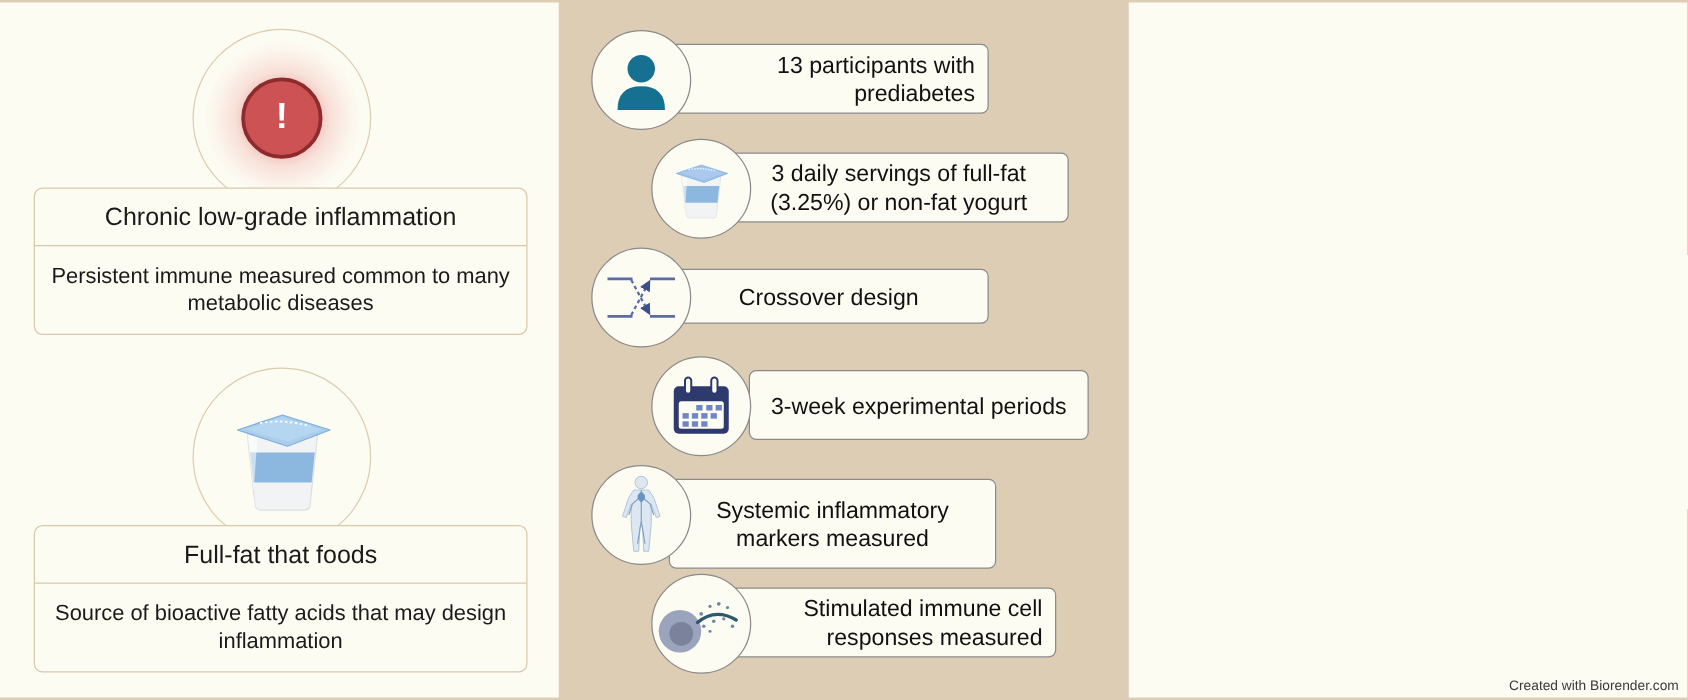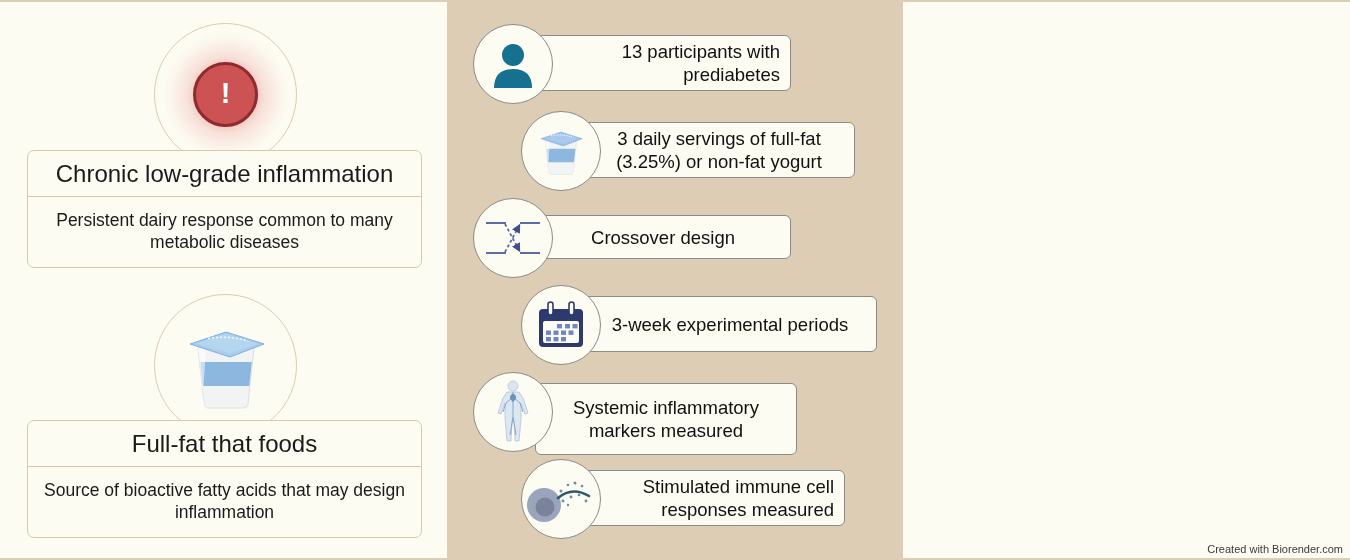--- a/index.html
+++ b/index.html
@@ -19,21 +19,21 @@
   
   .card{
     box-sizing:border-box;
     background:#fdfcf2;
     border:1px solid #d8c9a9;
     border-radius:7px;
     text-align:center;
     color:#1a1a1a;
   }
   .card .title{
-    font-size:24px;line-height:24px;padding:11px 6px 10px;
+    font-size:20px;line-height:24px;padding:11px 6px 10px;
     border-bottom:1px solid #d8c9a9;
     text-align:center;
   }
   .card .body{
     font-size:17.5px;line-height:22px;padding:12px 10px 14px;
   }
 
   
   .lblock{position:absolute;left:27px;width:395px;}
   #left-block-1{top:148px;}
@@ -99,21 +99,21 @@
 
     <div class="iconcircle" id="inflammation-icon">
       <div class="glow"></div>
       <div class="warn-dot">
         <span>!</span>
       </div>
     </div>
 
     <div class="lblock card" id="left-block-1">
       <div class="title">Chronic low-grade inflammation</div>
-      <div class="body">Persistent dairy response common to many metabolic diseases</div>
+      <div class="body">Persistent immune measured common to many metabolic diseases</div>
     </div>
 
     <div class="iconcircle" id="dairy-icon">
       <svg class="cupwrap" width="104" height="104" viewBox="0 0 104 104">
 
         <path d="M24,34 L80,34 L74,90 Q74,94 69,94 L35,94 Q30,94 30,90 Z" fill="#f2f3f4" stroke="#dcdfe2" stroke-width="1"></path>
         <path d="M26.2,48 L77.8,48 L75.3,72 L28.7,72 Z" fill="#8cb8e0"></path>
         <path d="M24,34 L32,34 L28,94 L35,94 Q30,94 30,90 Z" fill="#ffffff" opacity=".55"></path>
 
         <path d="M16,30 L52,18 L90,30 L56,43 Z" fill="#a9cdea" stroke="#7fb0dc" stroke-width="1" stroke-linejoin="round"></path>
@@ -187,21 +187,21 @@
             <rect x="11" y="31.5" width="5" height="4.4"></rect>
               <rect x="18.5" y="31.5" width="5" height="4.4"></rect>
               <rect x="26" y="31.5" width="5" height="4.4"></rect>
               <rect x="33.5" y="31.5" width="5" height="4.4"></rect>
             <rect x="11" y="38" width="5" height="4.4"></rect>
               <rect x="18.5" y="38" width="5" height="4.4"></rect>
               <rect x="26" y="38" width="5" height="4.4"></rect>
           </g>
         </svg>
       </div>
-      <div class="mlabel" style="left:62px;width:294px;height:56px;">3-week experimental periods</div>
+      <div class="mlabel" style="left:78px;width:272px;height:56px;">3-week experimental periods</div>
     </div>
 
     <div class="mrow" style="left:26px;top:372px;">
       <div class="mcircle">
         <svg width="48" height="66" viewBox="0 0 48 66">
           <g fill="#dce7f2" stroke="#a8bfd6" stroke-width=".7">
             <circle cx="24" cy="7" r="5"></circle>
             <path d="M18,13 L30,13 L34,19 L39,34 L36,35 L32,24 L32,40 L30,62 L26,62 L25,42 L23,42 L22,62 L18,62 L16,40 L16,24 L12,35 L9,34 L14,19 Z"></path>
           </g>
           <g stroke="#7f9fc0" stroke-width=".9" fill="none">

